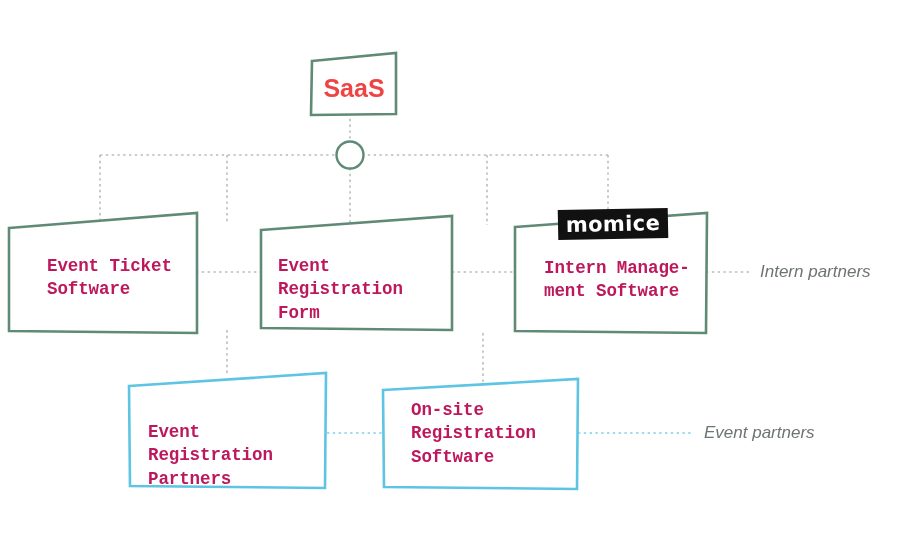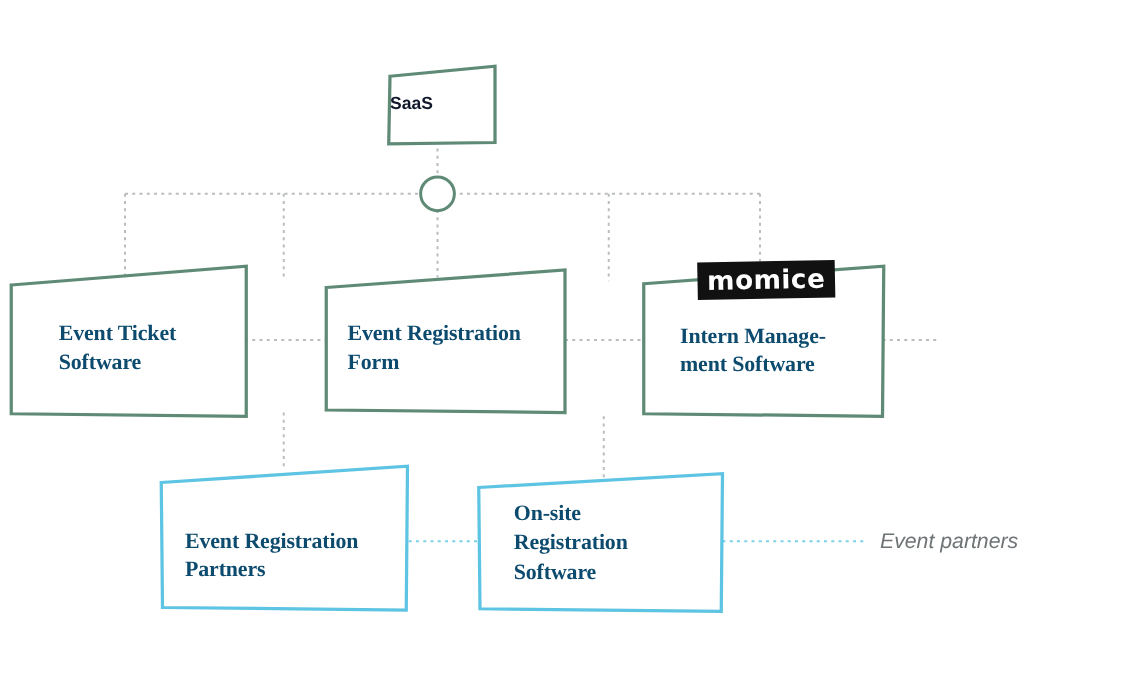--- a/index.html
+++ b/index.html
@@ -22,34 +22,35 @@
   }
   svg.layer {
     position: absolute;
     left: 0;
     top: 0;
     width: 900px;
     height: 540px;
   }
   .node-label {
     position: absolute;
-    font-family: Liberation Serif, serif;
+    font-family: Liberation Mono, monospace;
     font-weight: bold;
-    color: #0c4a6e;
+    color: #be185d;
     line-height: 1.33;
     white-space: pre-line;
     letter-spacing: -0.1px;
   }
   .node-label.sz-md { font-size: 17.5px; }
   .saas-label {
     position: absolute;
     font-family: "Liberation Sans", sans-serif;
     font-weight: bold;
-    font-size: 14px;
-    color: #0f172a;
+    font-size: 25px;
+    color: #ef4444;
+    text-align: center;
   }
   .legend-label {
     position: absolute;
     font-family: "Liberation Sans", sans-serif;
     font-style: italic;
     font-size: 17px;
     color: #6e7375;
     white-space: nowrap;
   }
   .logo-badge {
@@ -137,16 +138,17 @@
     <span class="logo-text">momice</span>
   </div>
 
   <div class="node-label sz-md" style="left:148px; top:421px; width:180px;">Event Registration
 Partners</div>
 
   <div class="node-label sz-md" style="left:411px; top:399px; width:165px;">On-site
 Registration
 Software</div>
 
+  <div class="legend-label" style="left:760px; top:262px;">Intern partners</div>
 
   <div class="legend-label" style="left:704px; top:423px;">Event partners</div>
 
 </div>
 
 </body></html>

